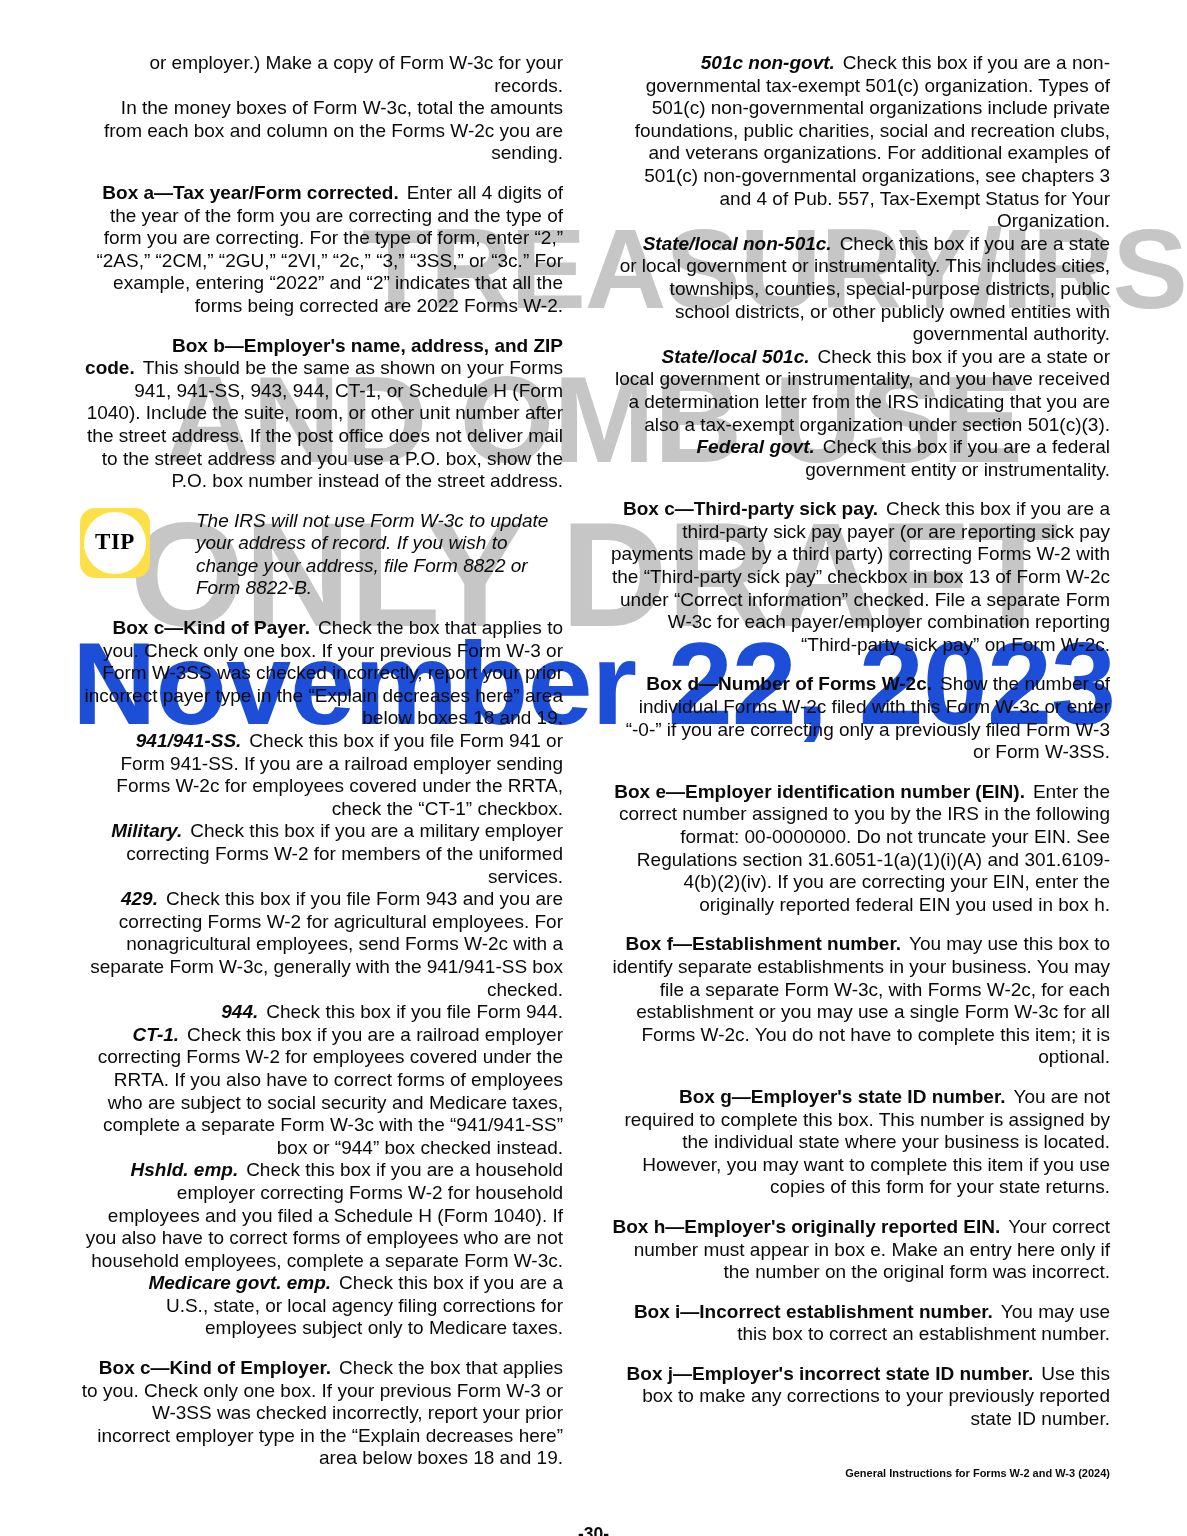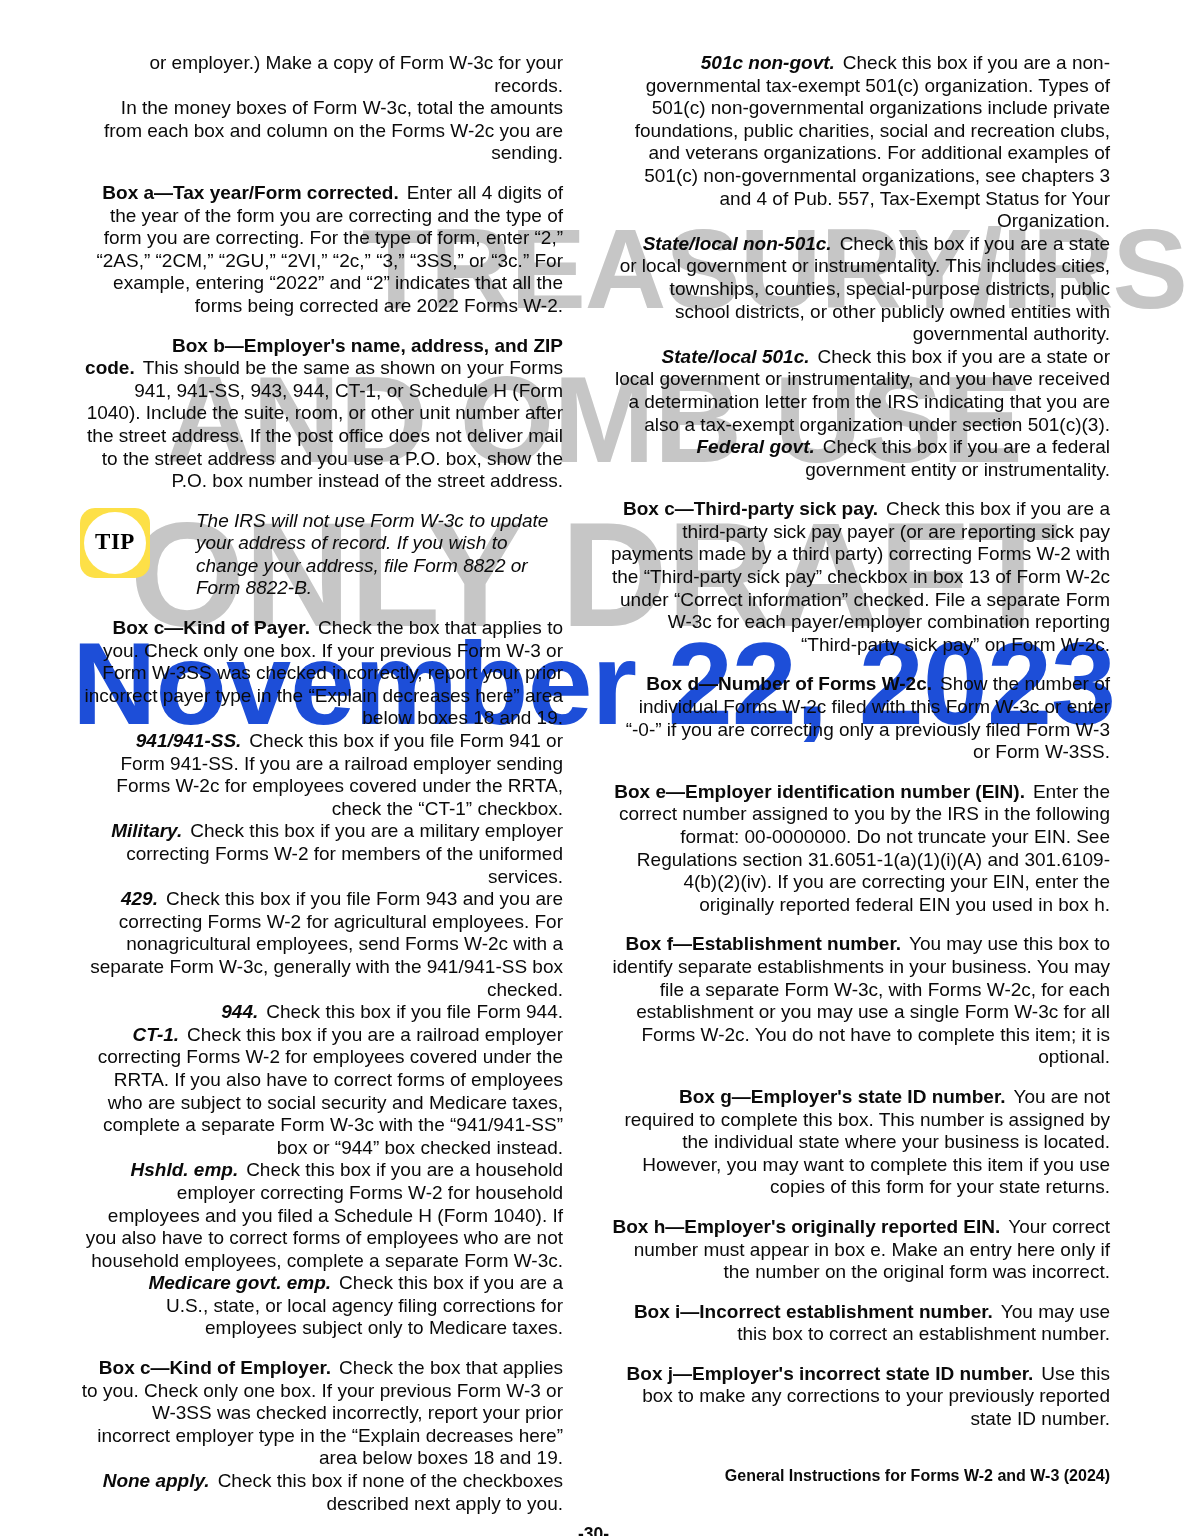--- a/index.html
+++ b/index.html
@@ -52,21 +52,21 @@
   }
   .tiplabel{font-weight:bold;font-size:23px;color:#000;letter-spacing:0.5px;}
   .tiptext{font-style:italic;padding-left:18px;padding-top:2px;margin-left:28px;}
   
   .footer-num{
     position:absolute;top:1524px;left:0;width:1187px;text-align:center;
     font-weight:bold;font-size:17.5px;z-index:1;
   }
   .footer-title{
     position:absolute;top:1467px;right:77px;
-    font-weight:bold;font-size:16px;z-index:1;
+    font-weight:bold;font-size:11px;z-index:1;
   }
 </style>
 </head>
 <body>
 
 <div class="page">
 
   <div class="wm wm1" style="color: rgb(198, 198, 198);">TREASURY/IRS</div>
   <div class="wm wm2" style="color: rgb(198, 198, 198);">AND OMB USE</div>
   <div class="wm wm3" style="color: rgb(198, 198, 198);">ONLY DRAFT</div>
@@ -87,21 +87,20 @@
       </div>
       <p class="para box"><span class="head">Box c—Kind of Payer.</span>Check the box that applies to you. Check only one box. If your previous Form W-3 or Form W-3SS was checked incorrectly, report your prior incorrect payer type in the “Explain decreases here” area below boxes 18 and 19.</p>
       <p class="para sub"><span class="head subhead">941/941-SS.</span>Check this box if you file Form 941 or Form 941-SS. If you are a railroad employer sending Forms W-2c for employees covered under the RRTA, check the “CT-1” checkbox.</p>
       <p class="para sub"><span class="head subhead">Military.</span>Check this box if you are a military employer correcting Forms W-2 for members of the uniformed services.</p>
       <p class="para sub"><span class="head subhead">429.</span>Check this box if you file Form 943 and you are correcting Forms W-2 for agricultural employees. For nonagricultural employees, send Forms W-2c with a separate Form W-3c, generally with the 941/941-SS box checked.</p>
       <p class="para sub"><span class="head subhead">944.</span>Check this box if you file Form 944.</p>
       <p class="para sub"><span class="head subhead">CT-1.</span>Check this box if you are a railroad employer correcting Forms W-2 for employees covered under the RRTA. If you also have to correct forms of employees who are subject to social security and Medicare taxes, complete a separate Form W-3c with the “941/941-SS” box or “944” box checked instead.</p>
       <p class="para sub"><span class="head subhead">Hshld. emp.</span>Check this box if you are a household employer correcting Forms W-2 for household employees and you filed a Schedule H (Form 1040). If you also have to correct forms of employees who are not household employees, complete a separate Form W-3c.</p>
       <p class="para sub"><span class="head subhead">Medicare govt. emp.</span>Check this box if you are a U.S., state, or local agency filing corrections for employees subject only to Medicare taxes.</p>
       <p class="para box"><span class="head">Box c—Kind of Employer.</span>Check the box that applies to you. Check only one box. If your previous Form W-3 or W-3SS was checked incorrectly, report your prior incorrect employer type in the “Explain decreases here” area below boxes 18 and 19.</p>
-      <p class="para sub"><span class="head subhead">None apply.</span>Check this box if none of the checkboxes described next apply to you.</p>
     </div>
   <div class="col col-right">
       <p class="para sub"><span class="head subhead">501c non-govt.</span>Check this box if you are a non-governmental tax-exempt 501(c) organization. Types of 501(c) non-governmental organizations include private foundations, public charities, social and recreation clubs, and veterans organizations. For additional examples of 501(c) non-governmental organizations, see chapters 3 and 4 of Pub. 557, Tax-Exempt Status for Your Organization.</p>
       <p class="para sub"><span class="head subhead">State/local non-501c.</span>Check this box if you are a state or local government or instrumentality. This includes cities, townships, counties, special-purpose districts, public school districts, or other publicly owned entities with governmental authority.</p>
       <p class="para sub"><span class="head subhead">State/local 501c.</span>Check this box if you are a state or local government or instrumentality, and you have received a determination letter from the IRS indicating that you are also a tax-exempt organization under section 501(c)(3).</p>
       <p class="para sub"><span class="head subhead">Federal govt.</span>Check this box if you are a federal government entity or instrumentality.</p>
       <p class="para box"><span class="head">Box c—Third-party sick pay.</span>Check this box if you are a third-party sick pay payer (or are reporting sick pay payments made by a third party) correcting Forms W-2 with the “Third-party sick pay” checkbox in box 13 of Form W-2c under “Correct information” checked. File a separate Form W-3c for each payer/employer combination reporting “Third-party sick pay” on Form W-2c.</p>
       <p class="para box"><span class="head">Box d—Number of Forms W-2c.</span>Show the number of individual Forms W-2c filed with this Form W-3c or enter “-0-” if you are correcting only a previously filed Form W-3 or Form W-3SS.</p>
       <p class="para box"><span class="head">Box e—Employer identification number (EIN).</span>Enter the correct number assigned to you by the IRS in the following format: 00-0000000. Do not truncate your EIN. See Regulations section 31.6051-1(a)(1)(i)(A) and 301.6109-4(b)(2)(iv). If you are correcting your EIN, enter the originally reported federal EIN you used in box h.</p>
       <p class="para box"><span class="head">Box f—Establishment number.</span>You may use this box to identify separate establishments in your business. You may file a separate Form W-3c, with Forms W-2c, for each establishment or you may use a single Form W-3c for all Forms W-2c. You do not have to complete this item; it is optional.</p>

